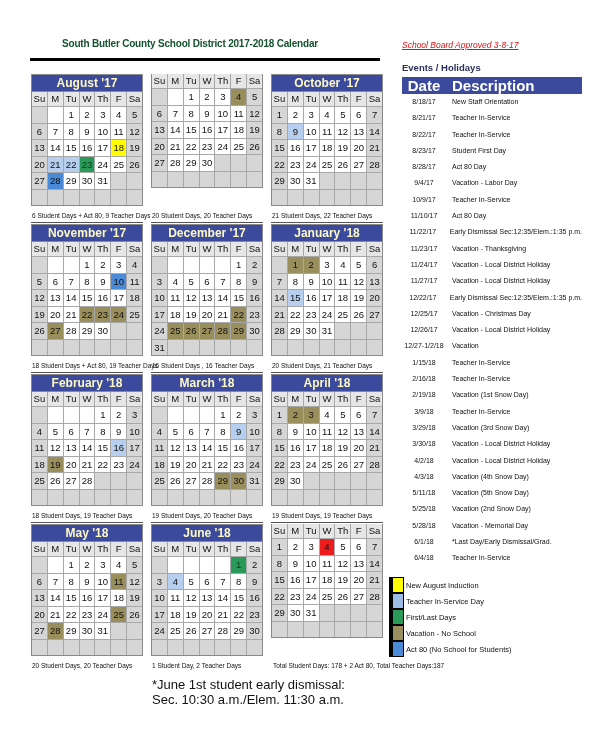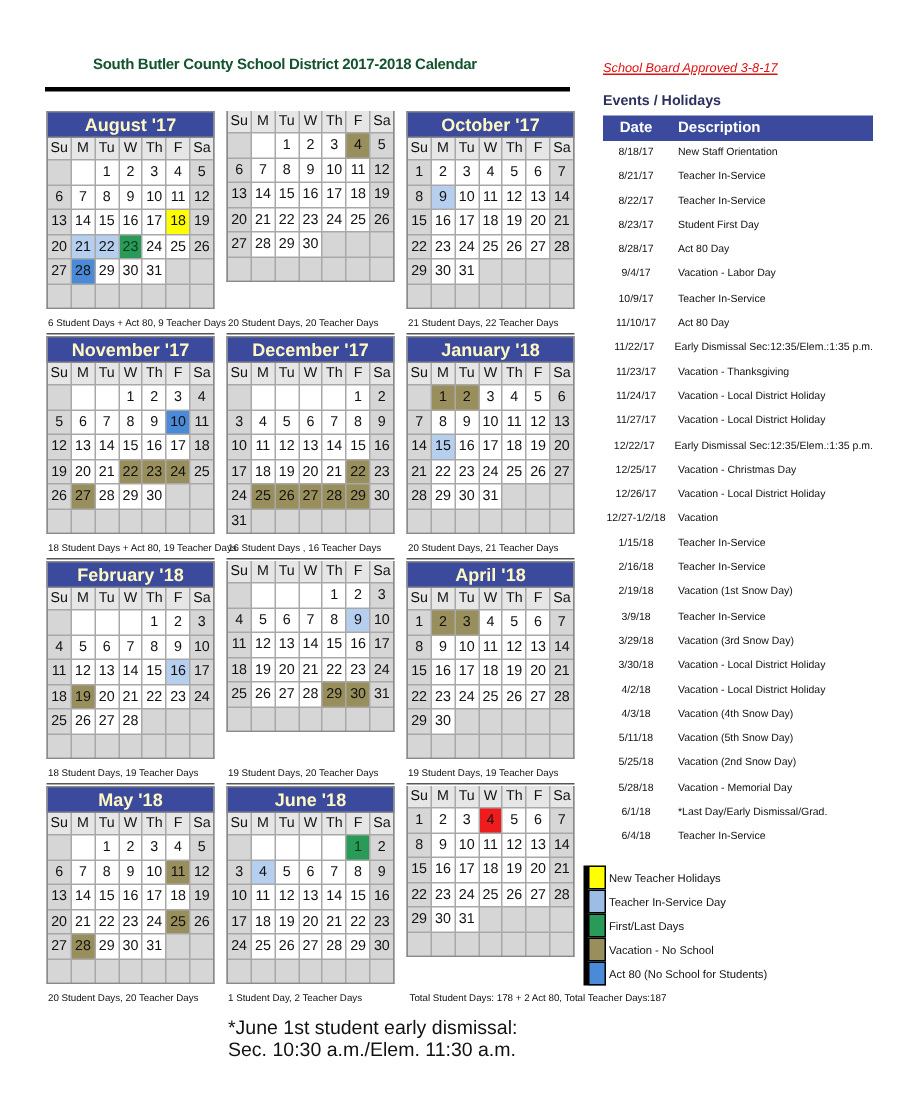--- a/index.html
+++ b/index.html
@@ -17,21 +17,21 @@
   .grid .cell.blank { background: #ffffff; }
   .grid .cell.yellow { background: #ffff00; }
   .grid .cell.ltblue { background: #b7cfee; }
   .grid .cell.green { background: #2a9a58; color: #0b3a1d; }
   .grid .cell.olive { background: #998f5c; }
   .grid .cell.blue { background: #4a8ad6; }
   .grid .cell.red { background: #ee1c1c; }
   .note { position: absolute; font-size: 6.5px; color: #111; white-space: nowrap; }
   .note-rule { position: absolute; height: 1px; background: #555; }
   .ev-table { position: absolute; left: 402px; top: 77px; width: 180px; }
-  .ev-head { background: #3b4a9c; color: #fff; font-weight: bold; font-size: 10px; height: 17px; line-height: 17px; display: flex; justify-content: space-between; }
+  .ev-head { background: #3b4a9c; color: #fff; font-weight: bold; font-size: 15px; height: 17px; line-height: 17px; display: flex; justify-content: space-between; }
   .ev-head .c1 { width: 44px; text-align: center; }
   .ev-head .c2 { flex: 1; padding-left: 6px; }
   .ev-row { display: flex; font-size: 7px; height: 16.3px; line-height: 16.3px; }
   .ev-row .c1 { width: 44px; text-align: center; white-space: nowrap; }
   .ev-row .c2 { flex: 1; padding-left: 6px; white-space: nowrap; }
   .legend { position: absolute; left: 389px; top: 577px; border-left: 3px solid #000; }
   .leg-row { display: flex; align-items: center; height: 16px; font-size: 7.5px; }
   .leg-sw { width: 12px; height: 16px; border: 1px solid #000; box-sizing: border-box; margin-right: 2px; }
   .june-note { position: absolute; left: 152px; font-size: 13px; white-space: nowrap; }
 </style>
@@ -429,20 +429,21 @@
         <div class="cell we"></div>
         <div class="cell we"></div>
         <div class="cell we"></div>
         <div class="cell we"></div>
         <div class="cell we"></div>
       </div>
     </div>
     <div class="note" style="left: 32px; top: 512px;">18 Student Days, 19 Teacher Days</div>
     <div class="note-rule" style="left: 31px; top: 522px; width: 112px;"></div>
     <div class="cal" style="left: 151px; top: 374px;">
+      <div class="mhead">March '18</div>
       <div class="grid">
         <div class="cell hdr">Su</div>
         <div class="cell hdr">M</div>
         <div class="cell hdr">Tu</div>
         <div class="cell hdr">W</div>
         <div class="cell hdr">Th</div>
         <div class="cell hdr">F</div>
         <div class="cell hdr">Sa</div>
         <div class="cell we"></div>
         <div class="cell blank"></div>
@@ -833,21 +834,21 @@
       <div class="ev-row">
         <div class="c1">6/4/18</div>
         <div class="c2">Teacher In-Service</div>
       </div>
     </div>
 </div>
 
 <div class="legend" id="legend">
     <div class="leg-row">
       <div class="leg-sw" style="background: rgb(255, 255, 0);"></div>
-      <span>New Teacher Holidays</span>
+      <span>New August Induction</span>
     </div>
     <div class="leg-row">
       <div class="leg-sw" style="background: rgb(157, 189, 230);"></div>
       <span>Teacher In-Service Day</span>
     </div>
     <div class="leg-row">
       <div class="leg-sw" style="background: rgb(42, 154, 88);"></div>
       <span>First/Last Days</span>
     </div>
     <div class="leg-row">

